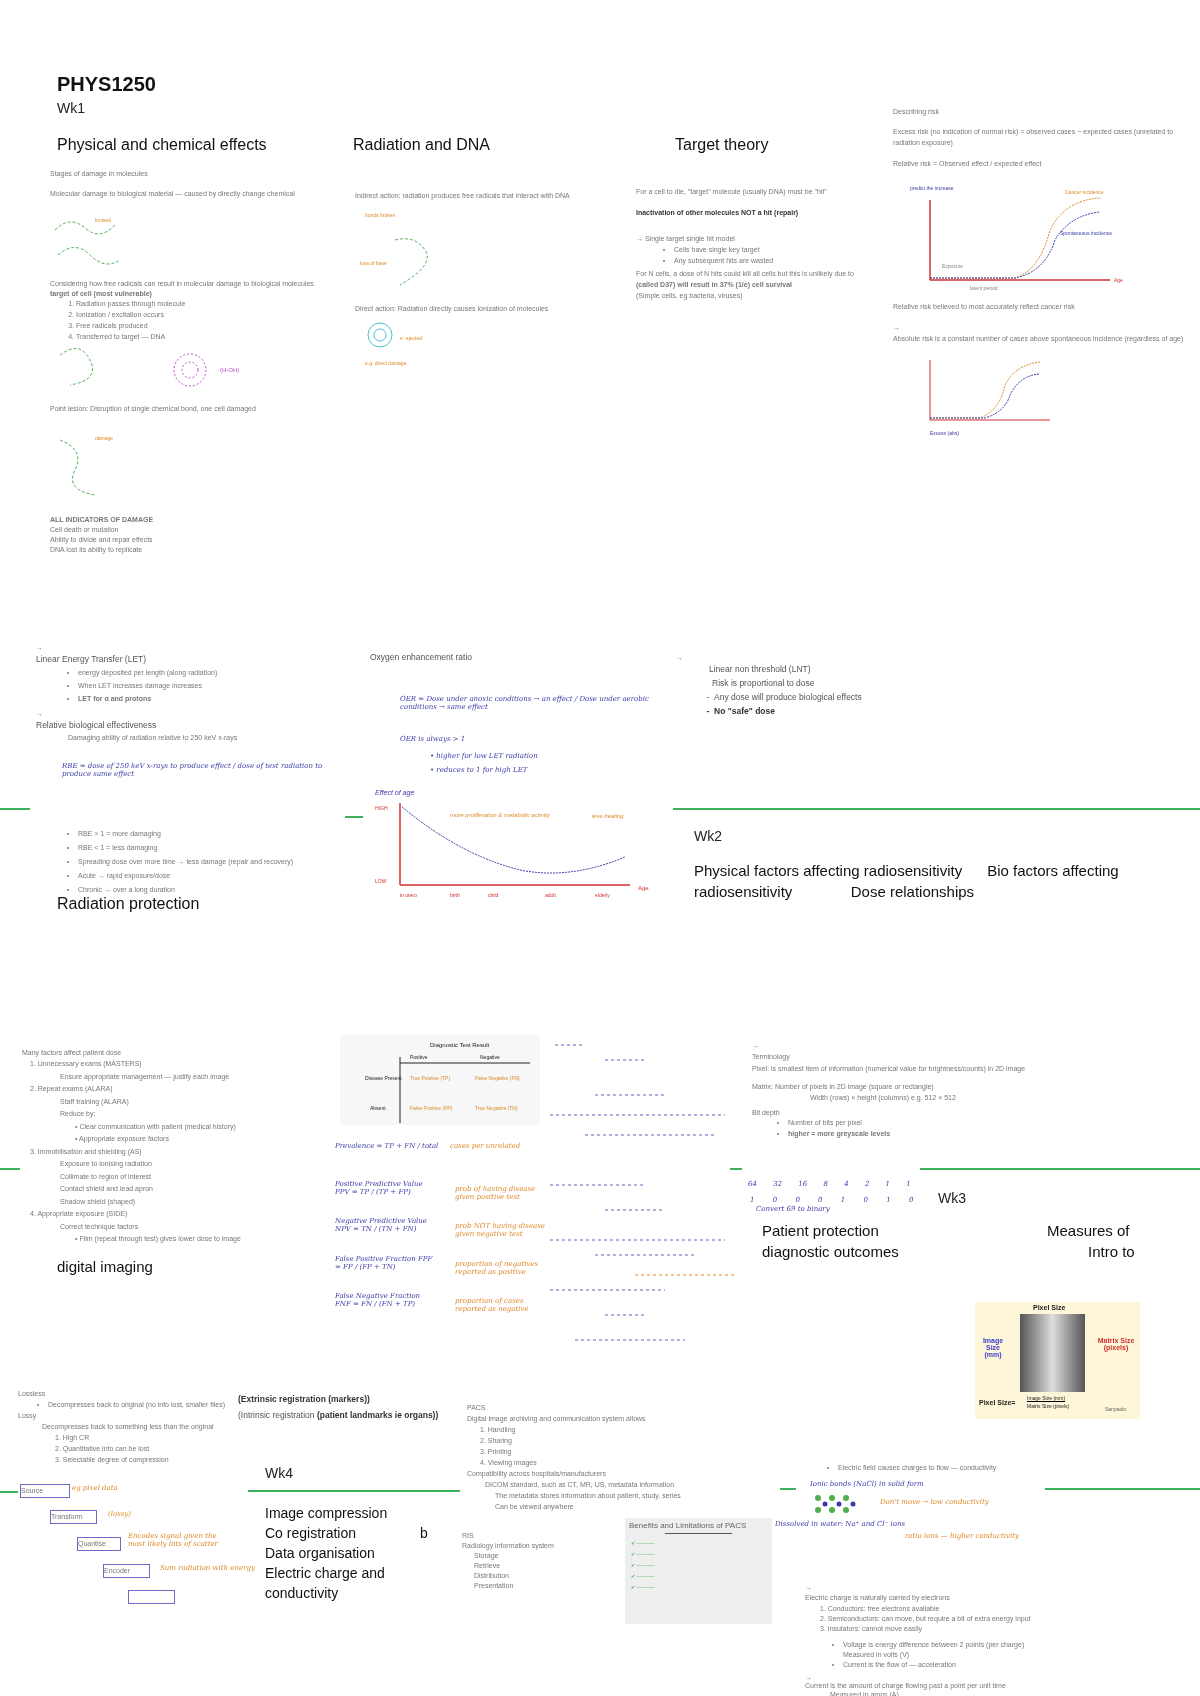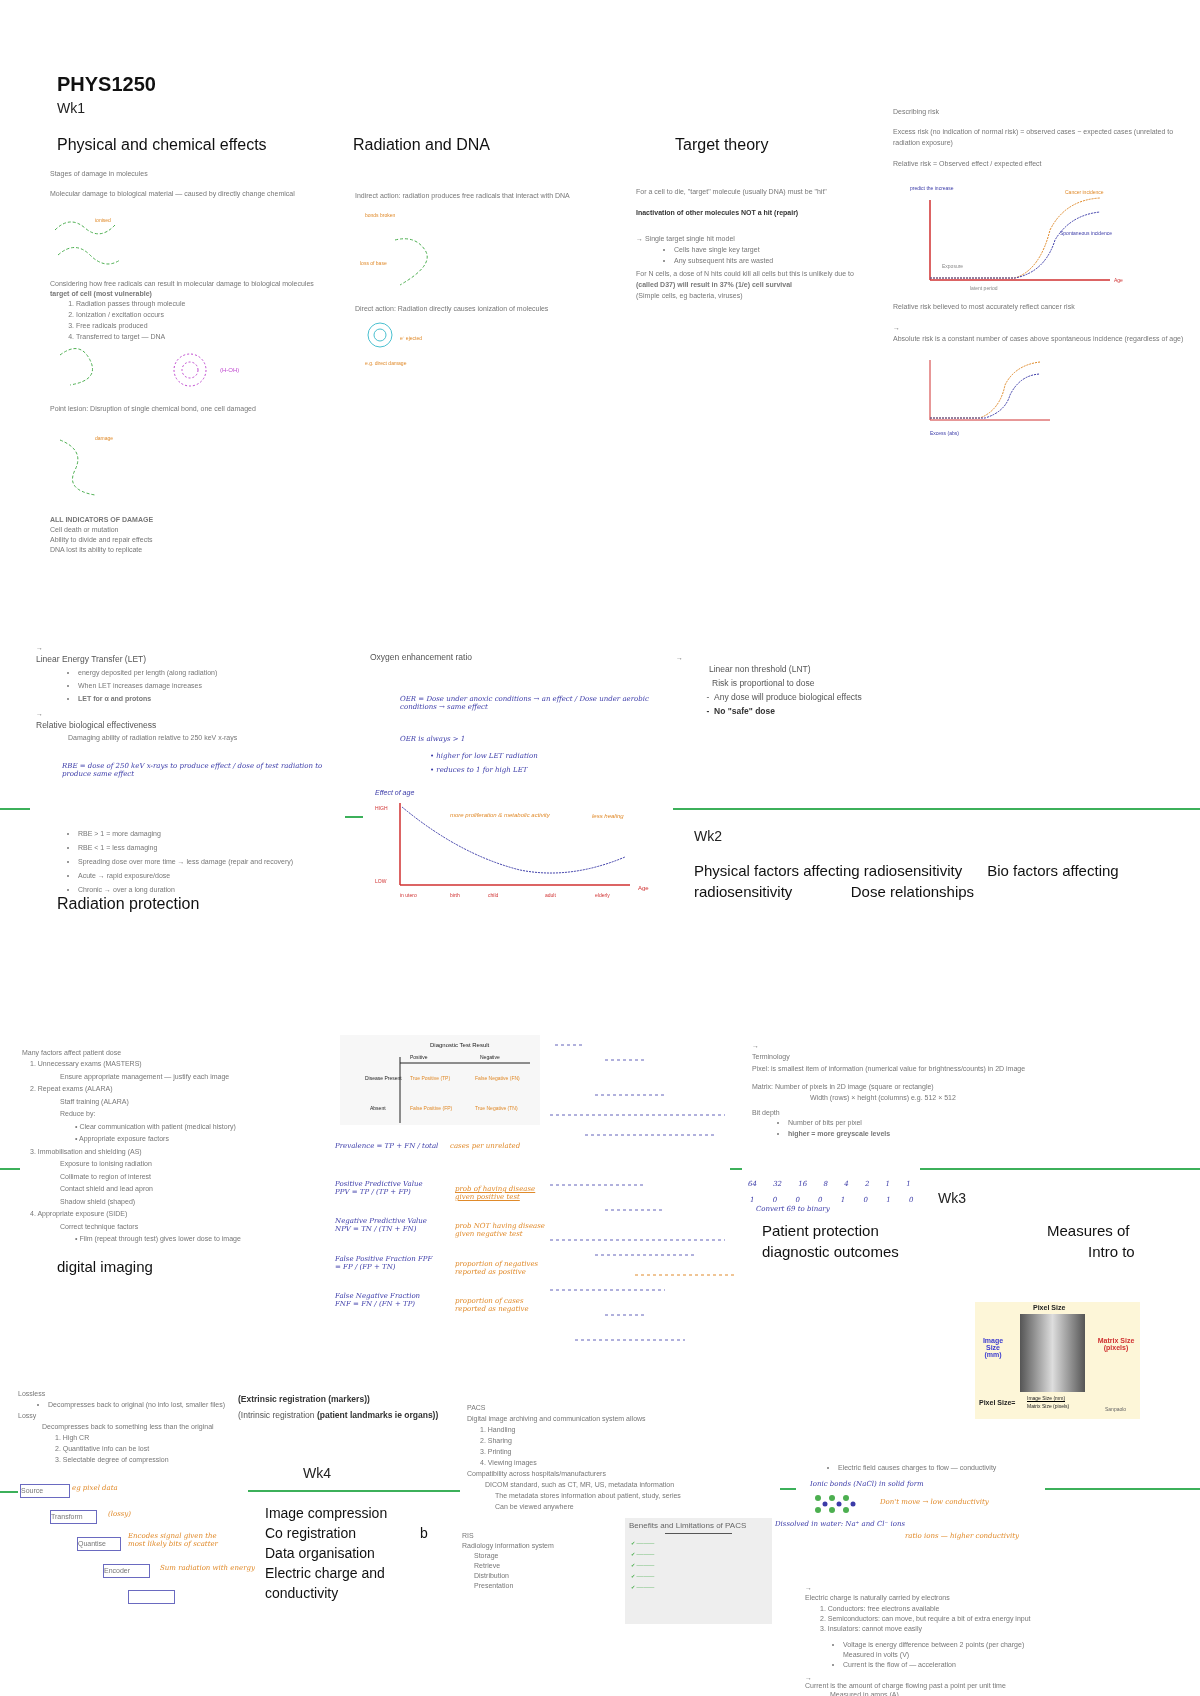--- a/index.html
+++ b/index.html
@@ -199,21 +199,21 @@
   <text x="25" y="45" font-size="5" fill="#222">Disease Present</text>
   <text x="30" y="75" font-size="5" fill="#222">Absent</text>
   <text x="70" y="45" font-size="5" fill="#e08a2a">True Positive (TP)</text>
   <text x="135" y="45" font-size="5" fill="#e08a2a">False Negative (FN)</text>
   <text x="70" y="75" font-size="5" fill="#e08a2a">False Positive (FP)</text>
   <text x="135" y="75" font-size="5" fill="#e08a2a">True Negative (TN)</text>
 </svg>
 <div class="abs hand blue" style="left:335px;top:1142px;">Prevalence = TP + FN / total</div>
 <div class="abs hand orange" style="left:450px;top:1142px;">cases per unrelated</div>
 <div class="abs hand blue" style="left:335px;top:1180px;width:100px;white-space:normal;">Positive Predictive Value PPV = TP / (TP + FP)</div>
-<div class="abs hand orange" style="left:455px;top:1185px;width:90px;white-space:normal;text-decoration:underline;">prob of having disease given positive test</div>
+<div class="abs hand orange" style="left:455px;top:1185px;width:90px;white-space:normal;">prob of having disease given positive test</div>
 <div class="abs hand blue" style="left:335px;top:1217px;width:100px;white-space:normal;">Negative Predictive Value NPV = TN / (TN + FN)</div>
 <div class="abs hand orange" style="left:455px;top:1222px;width:90px;white-space:normal;">prob NOT having disease given negative test</div>
 <div class="abs hand blue" style="left:335px;top:1255px;width:100px;white-space:normal;">False Positive Fraction FPF = FP / (FP + TN)</div>
 <div class="abs hand orange" style="left:455px;top:1260px;width:100px;white-space:normal;">proportion of negatives reported as positive</div>
 <div class="abs hand blue" style="left:335px;top:1292px;width:100px;white-space:normal;">False Negative Fraction FNF = FN / (FN + TP)</div>
 <div class="abs hand orange" style="left:455px;top:1297px;width:100px;white-space:normal;">proportion of cases reported as negative</div>
 <svg class="abs" style="left:545px;top:1035px;" width="200" height="310">
   <g stroke="#3b3ba8" stroke-dasharray="3,3" stroke-width="0.8">
     <line x1="10" y1="10" x2="40" y2="10"></line>
       <line x1="60" y1="25" x2="100" y2="25"></line>
@@ -284,21 +284,21 @@
 <div class="abs hand orange" style="left:100px;top:1510px;padding-left:8px;">(lossy)</div>
 <div class="abs box tiny" style="left:77px;top:1537px;width:42px;height:12px;">Quantise</div>
 <div class="abs hand orange" style="left:128px;top:1532px;width:100px;white-space:normal;">Encodes signal given the most likely bits of scatter</div>
 <div class="abs box tiny" style="left:103px;top:1564px;width:45px;height:12px;">Encoder</div>
 <div class="abs hand orange" style="left:160px;top:1564px;">Sum radiation with energy</div>
 <div class="abs box" style="left:128px;top:1590px;width:45px;height:12px;"></div>
 
 <div class="abs small" style="left:238px;top:1392px;font-weight:bold;color:#333;">(Extrinsic registration (markers))</div>
 <div class="abs small" style="left:238px;top:1408px;"><span>(Intrinsic registration </span><b>(patient landmarks ie organs))</b></div>
 
-<div class="abs wk" style="left:265px;top:1465px;margin-left:38px;">Wk4</div>
+<div class="abs wk" style="left:265px;top:1465px;">Wk4</div>
 <div class="green-line" style="left:248px;top:1490px;width:210px;"></div>
 <div class="abs h-big" style="left:265px;top:1503px;font-size:14px;line-height:20px;">
   <div>Image compression</div>
   <div>Co registration</div>
   <div>Data organisation</div>
   <div>Electric charge and</div>
   <div>conductivity</div>
 </div>
 <div class="abs h-big" style="left:420px;top:1523px;font-size:14px;">b</div>
 

